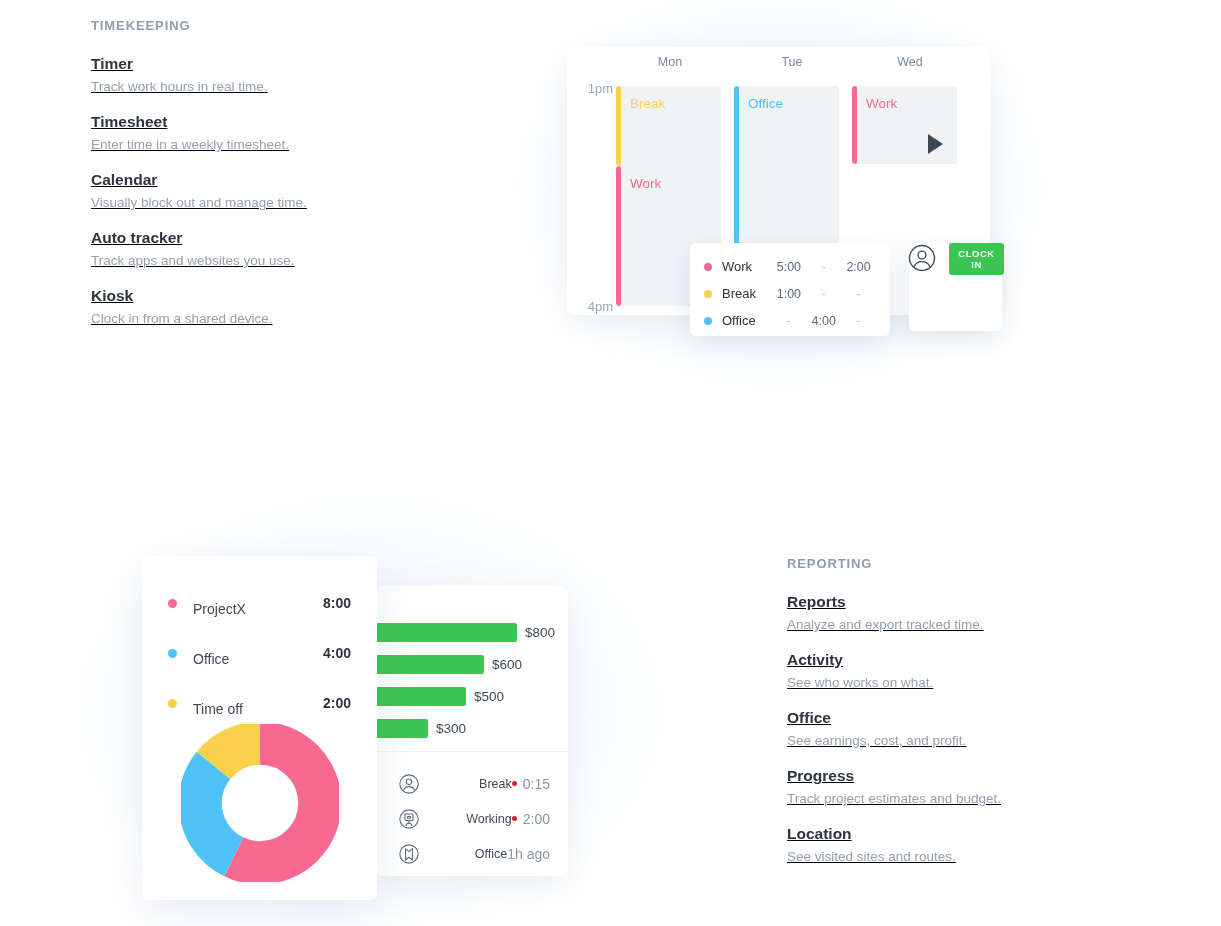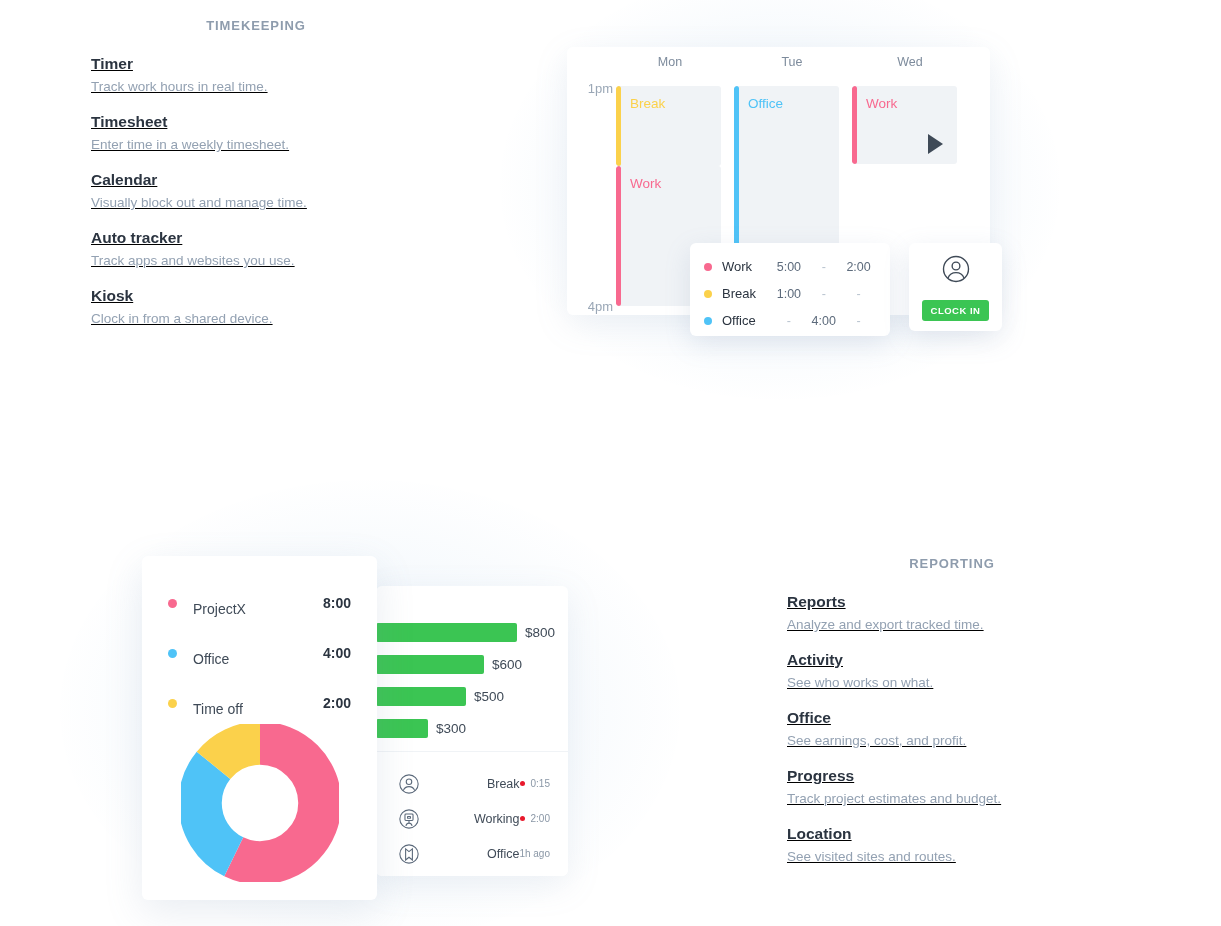--- a/index.html
+++ b/index.html
@@ -19,21 +19,21 @@
   }
   .glow-rep {
     left: 60px; top: 480px; width: 620px; height: 460px;
     background: radial-gradient(ellipse at center, rgba(228,238,248,.8) 0%, rgba(238,245,251,.42) 47%, rgba(255,255,255,0) 73%);
   }
 
   
   .feature-col { position: absolute; }
   .sec-label {
     font-size: 13px; font-weight: bold; letter-spacing: .9px;
-    color: #8e9cad; margin-bottom: 22px; text-align: center;
+    color: #8e9cad; margin-bottom: 22px;
   }
   .feat { margin-bottom: 19px; text-decoration: underline; }
   .feat:last-child { margin-bottom: 0; }
   .feat-title { font-size: 15.5px; font-weight: bold; color: #2b3440; margin-bottom: 6px; }
   .feat-desc  { font-size: 13.5px; color: #93a1b2; }
 
   #tk-col { left: 91px; top: 18px; width: 330px; }
   #rep-col { left: 787px; top: 556px; width: 330px; }
 
   
@@ -97,21 +97,21 @@
   .sum-row { display:flex; align-items:center; height:27px; }
   .sum-dot { width:8px; height:8px; border-radius:50%; margin-right:10px; flex:0 0 8px; }
   .sum-name { font-size:13px; color:#2b3440; width:54px; }
   .sum-val  { font-size:12.5px; color:#5d6b7c; width:38px; text-align:center; }
   .sum-val.dim { color:#b9c3cf; }
 
   
   #clockin-card {
     left: 909px; top: 243px; width: 93px; height: 88px;
     box-shadow: 0 8px 26px rgba(120,145,175,.18);
-    display:flex; flex-direction:column; align-items:center; justify-content:center; gap:12px;
+    display:flex; flex-direction:row; align-items:flex-start; justify-content:center; gap:12px;
   }
   #clockin-btn {
     background:#3bc553; color:#fff; border:none; border-radius:3px;
     font-size:9.5px; font-weight:bold; letter-spacing:.5px;
     padding: 5px 9px; font-family:"Liberation Sans", sans-serif; cursor:pointer;
   }
 
   
   #barchart-card {
     left: 376px; top: 586px; width: 192px; height: 290px;
@@ -125,21 +125,21 @@
     background:#3bc553; height:19px; border-radius:2px;
   }
   .bar-label { font-size:13.5px; color:#3f4a57; margin-left:8px; white-space:nowrap; }
   #activity-panel {
     position:absolute; left:0; bottom:0; width:100%; height:125px;
     background:#fff; border-top:1px solid #f0f3f6; padding: 14px 0 0 0;
   }
   .act-row { display:flex; align-items:center; height:35px; padding-left: 22px; }
   .act-icon { width:22px; height:22px; flex:0 0 22px; margin-right:12px; color:#5d6b7c; }
   .act-name { font-size:12.5px; color:#3f4a57; flex:1; }
-  .act-val { font-size:10px; color:#8a97a6; display:flex; align-items:center; gap:6px; white-space:nowrap; padding-right:18px; }
+  .act-val { font-size:14px; color:#8a97a6; display:flex; align-items:center; gap:6px; white-space:nowrap; padding-right:18px; }
   .act-dot { width:5px; height:5px; border-radius:50%; background:#e8192c; }
 
   
   #donut-card {
     left: 142px; top: 556px; width: 235px; height: 344px;
     box-shadow: 0 12px 38px rgba(120,145,175,.16);
     padding: 22px 26px 0 26px;
   }
   .dn-row { display:flex; align-items:center; height:50px; }
   .dn-dot { width:9px; height:9px; border-radius:50%; margin-right:16px; flex:0 0 9px; }

